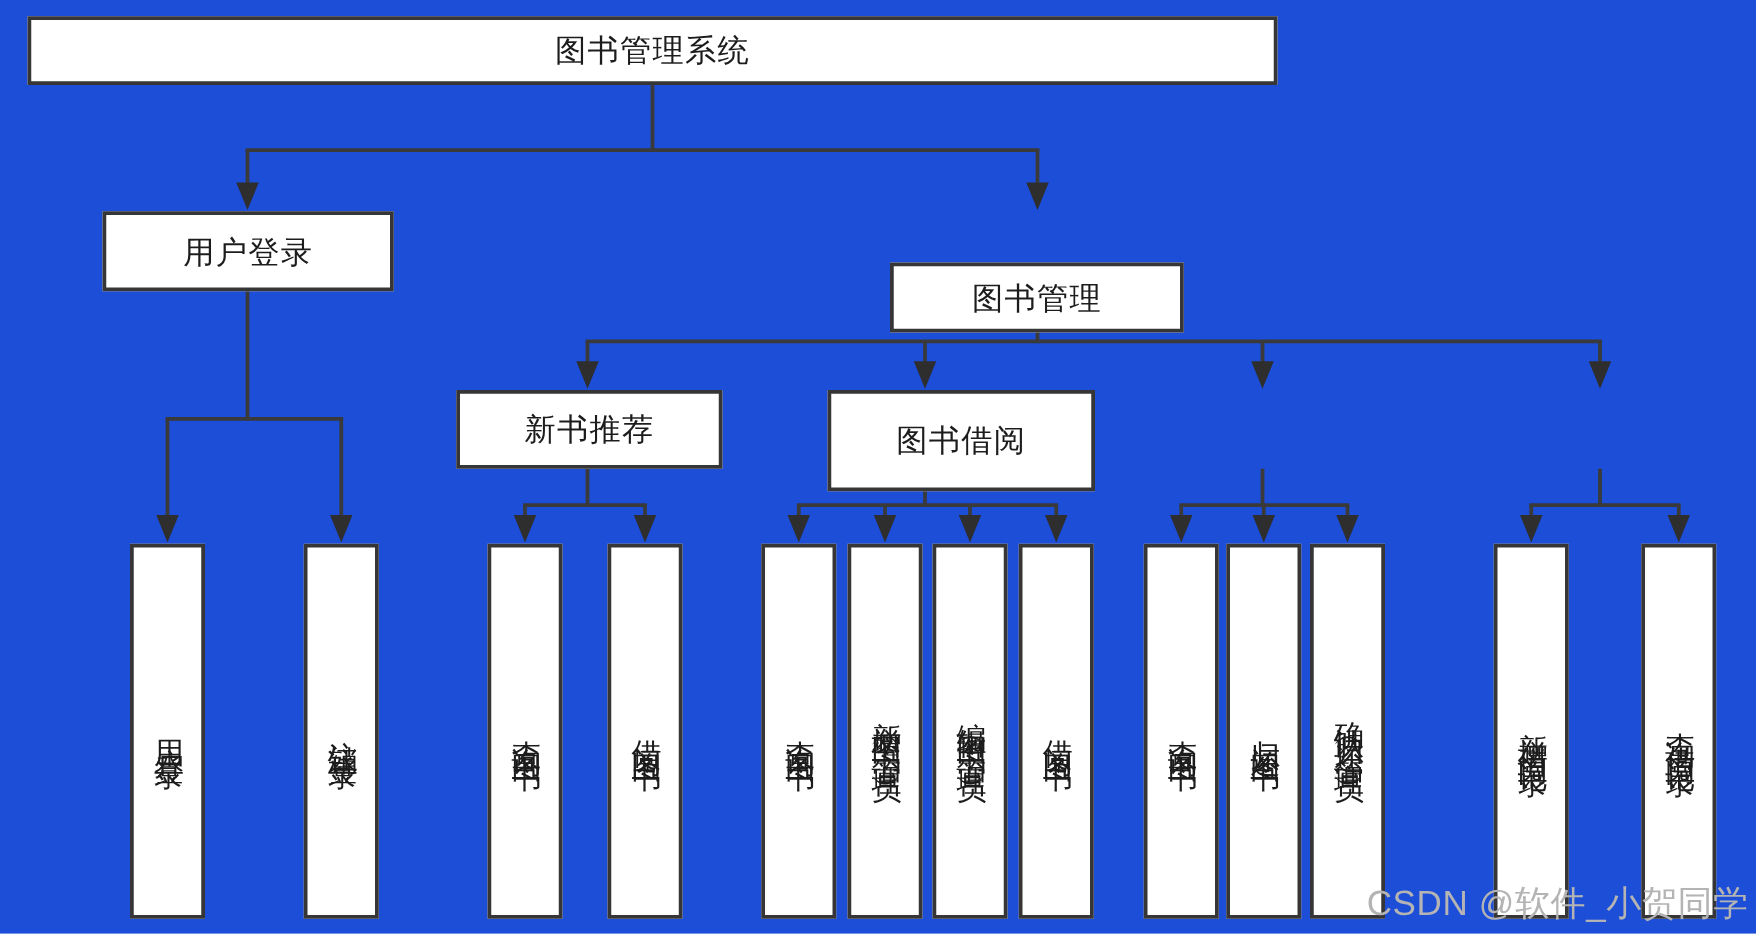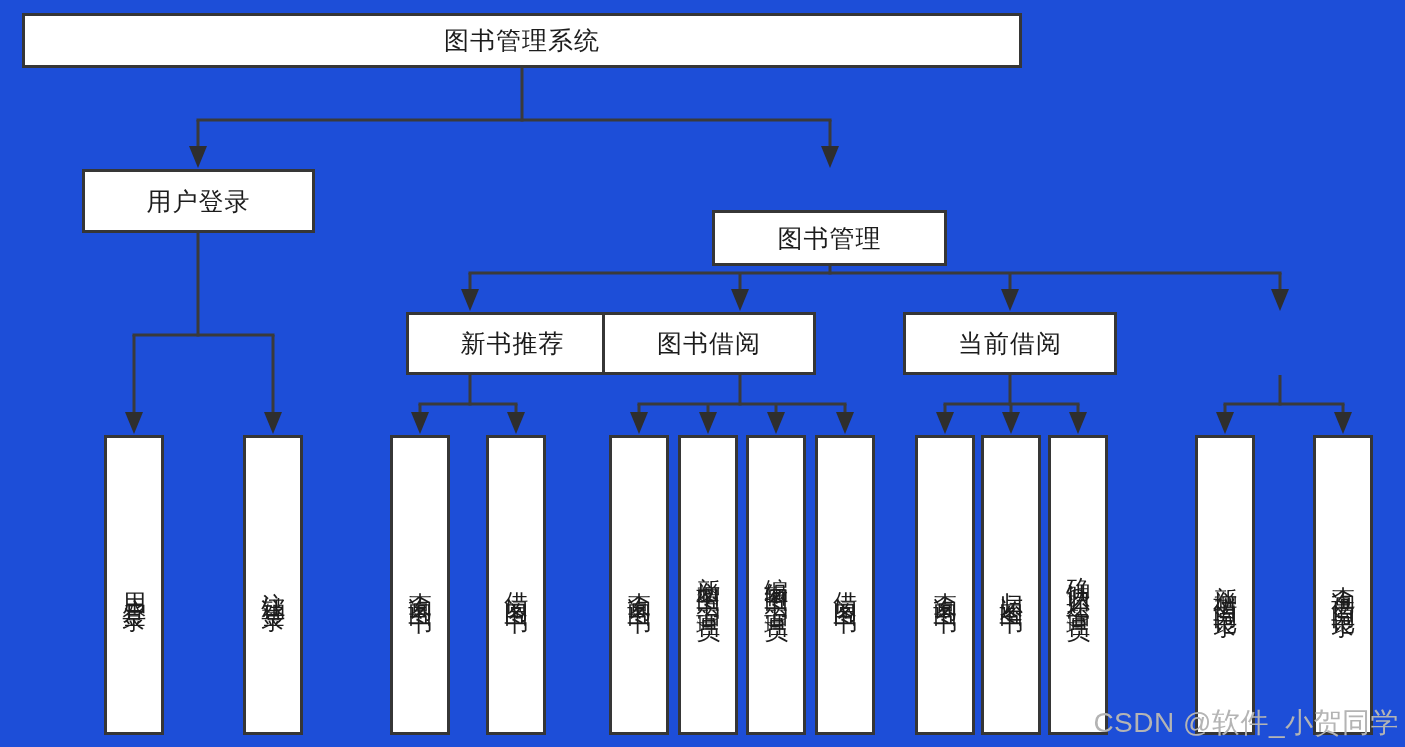--- a/index.html
+++ b/index.html
@@ -115,28 +115,25 @@
     <span class="label">图书管理系统</span>
   </div>
 
   <div class="node h" style="left:82px;top:169px;width:233px;height:64px;">
     <span class="label">用户登录</span>
   </div>
   <div class="node h" style="left:712px;top:169px;width:235px;height:56px;margin-top:41px;">
     <span class="label">图书管理</span>
   </div>
 
-  <div class="node h" style="left:365px;top:312px;width:213px;height:63px;margin-left:41px;">
+  <div class="node h" style="left:365px;top:312px;width:213px;height:63px;">
     <span class="label">新书推荐</span>
   </div>
-  <div class="node h" style="left:602px;top:312px;width:214px;height:63px;">
+  <div class="node h" style="left:662px;top:312px;width:214px;height:81px;">
     <span class="label">图书借阅</span>
-  </div>
-  <div class="node h" style="left:903px;top:312px;width:214px;height:63px;">
-    <span class="label">当前借阅</span>
   </div>
 
   <div class="node v" style="left:104px;top:435px;width:60px;height:300px;">
     <span class="label">用户登录</span>
   </div>
   <div class="node v" style="left:243px;top:435px;width:60px;height:300px;">
     <span class="label">注销登录</span>
   </div>
 
   <div class="node v" style="left:390px;top:435px;width:60px;height:300px;">

